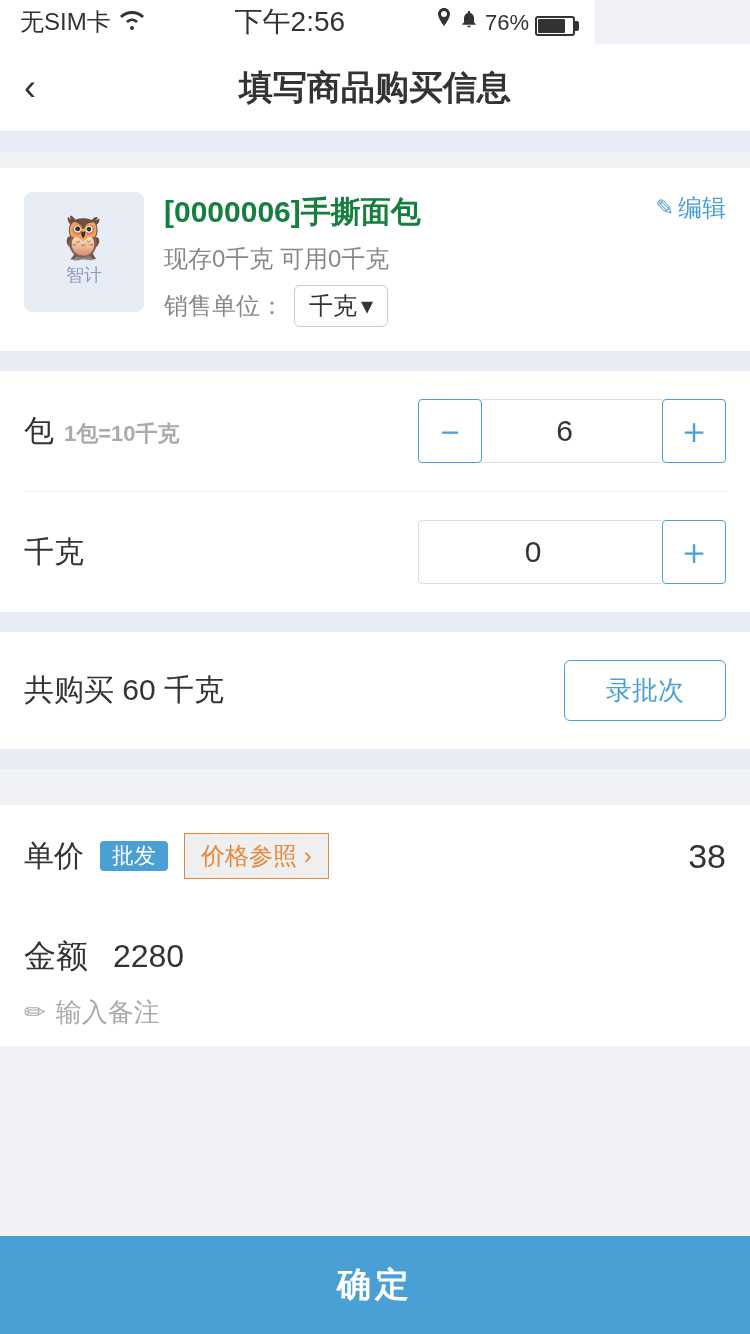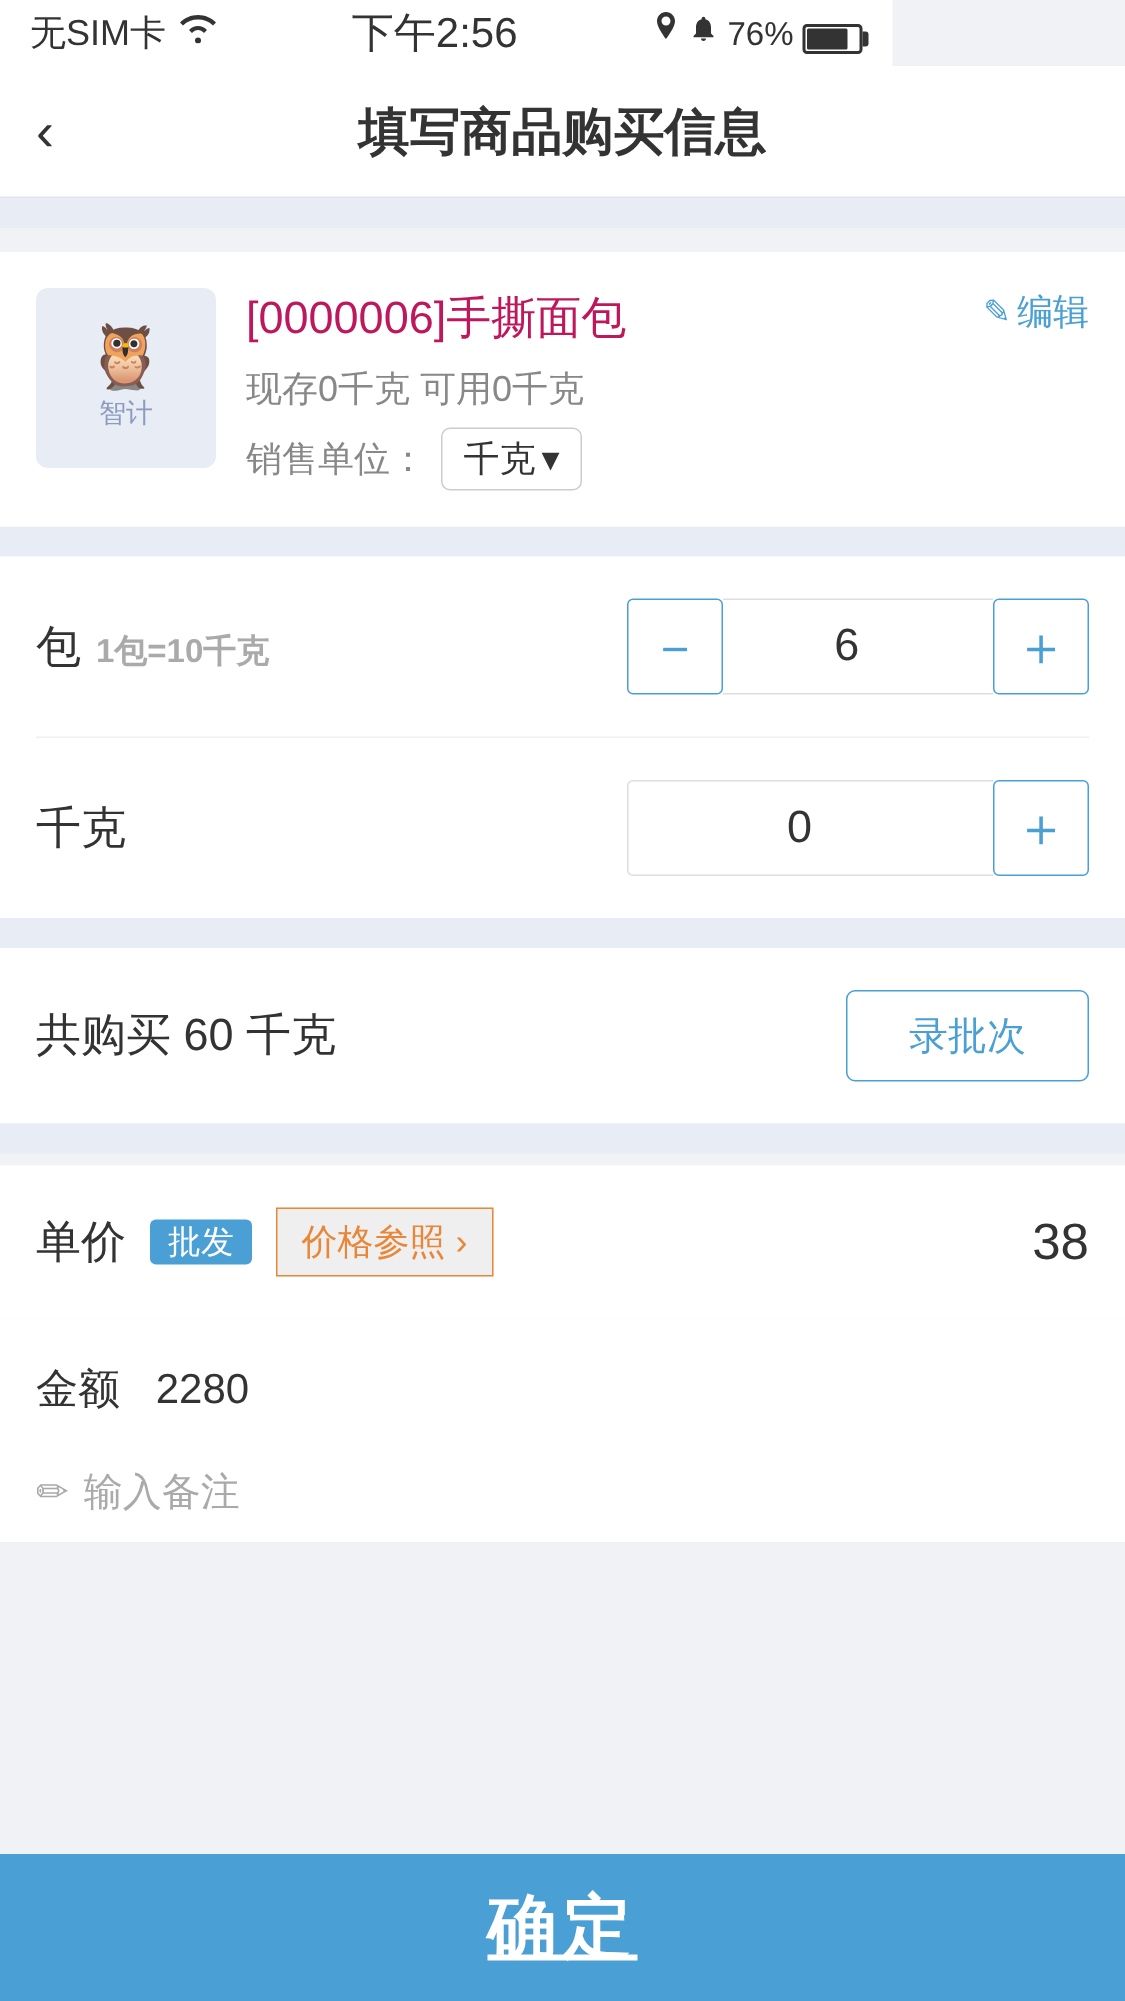--- a/index.html
+++ b/index.html
@@ -109,22 +109,22 @@
     }
     .product-thumb .thumb-label {
       font-size: 18px;
       color: #8a9bbf;
       margin-top: 4px;
       text-align: right;
     }
     .product-info { flex: 1; }
     .product-name {
       font-size: 30px;
-      font-weight: 400;
-      color: #be185d;
+      font-weight: 700;
+      color: #15803d;
       margin-bottom: 10px;
     }
     .product-stock {
       font-size: 24px;
       color: #888;
       margin-bottom: 10px;
     }
     .product-unit {
       font-size: 24px;
       color: #888;
@@ -263,21 +263,21 @@
       cursor: pointer;
     }
 
     
     .price-section {
       background: #fff;
       padding: 28px 24px;
       display: flex;
       align-items: center;
       gap: 16px;
-      margin-top: 8px;
+      margin-top: 36px;
     }
     .price-label { font-size: 30px; color: #333; }
     .price-tag {
       background: #4a9fd4;
       color: #fff;
       font-size: 22px;
       padding: 0 12px;
       border-radius: 4px;
     }
     .price-ref-btn {
@@ -298,24 +298,24 @@
       font-weight: 500;
     }
 
     
     .amount-section {
       background: #fff;
       padding: 28px 24px 16px;
       margin-top: 0;
     }
     .amount-row {
-      font-size: 28px;
+      font-size: 32px;
       color: #333;
       font-weight: 500;
-      margin-bottom: 32px;
+      margin-bottom: 16px;
     }
     .remark-row {
       display: flex;
       align-items: center;
       gap: 10px;
       font-size: 26px;
       color: #aaa;
       cursor: pointer;
     }
     .pencil-icon { font-size: 26px; color: #aaa; }
@@ -334,25 +334,24 @@
       left: 0;
       width: 750px;
       height: 98px;
       background: #4a9fd4;
       display: flex;
       align-items: center;
       justify-content: center;
       cursor: pointer;
     }
     .bottom-btn-text {
-      font-size: 46px;
+      font-size: 34px;
       color: #fff;
       font-weight: 600;
       letter-spacing: 4px;
-      text-decoration: underline;
     }
   </style>
 </head>
 <body>
 
 <div class="status-bar">
   <div class="status-left">
     <span>无SIM卡</span>
     <span>
       <svg width="26" height="20" viewBox="0 0 26 20">

